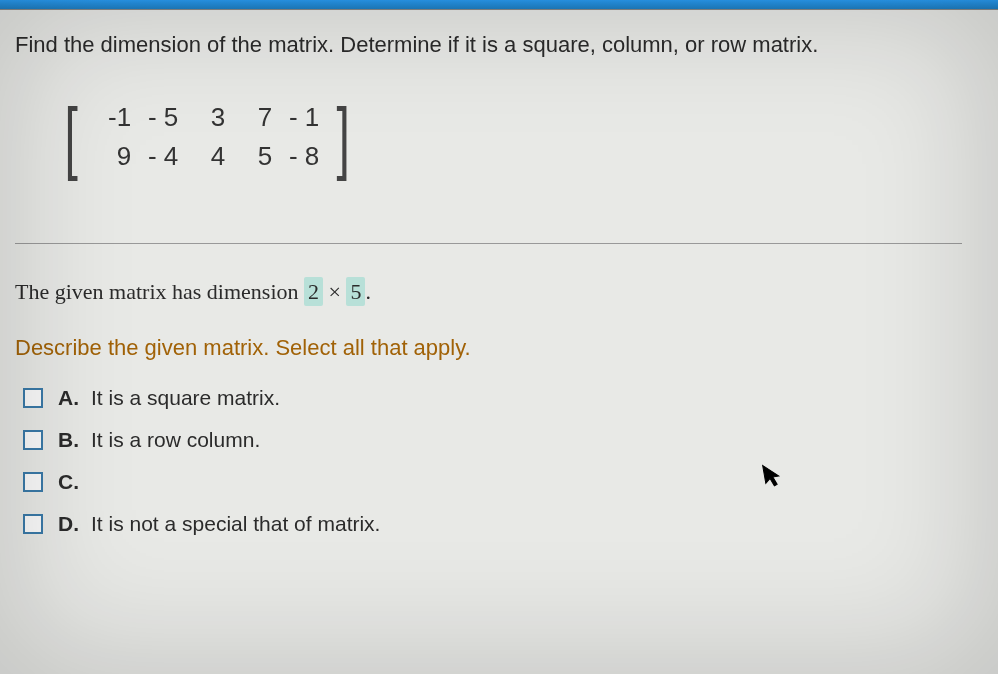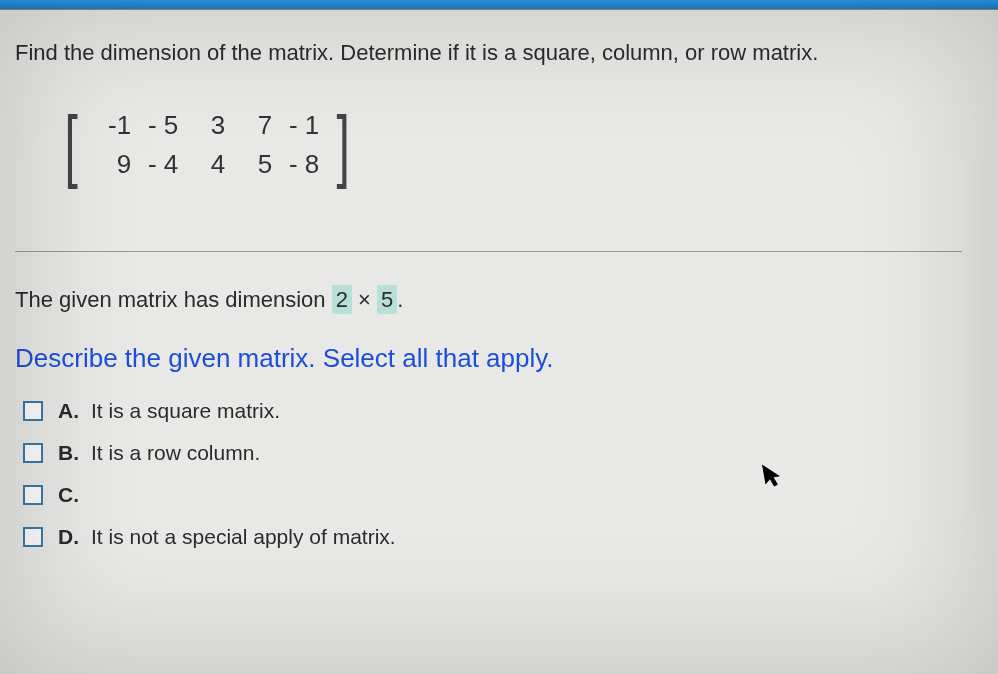--- a/index.html
+++ b/index.html
@@ -16,21 +16,20 @@
       overflow: hidden;
     }
     .top-bar {
       height: 10px;
       background: linear-gradient(to bottom, #2a9df4, #1e7fc4);
       border-bottom: 1px solid #888;
     }
     .content {
       padding: 20px 36px 20px 15px;
       color: #333;
-      margin-top: 8px;
     }
     .question-text {
       font-size: 22px;
       color: #2b2b2b;
       margin-bottom: 25px;
       line-height: 1.4;
     }
     .matrix-container {
       display: inline-flex;
       align-items: center;
@@ -62,29 +61,30 @@
     }
     .divider {
       border: none;
       border-top: 1px solid #999;
       margin: 20px 0 35px 0;
     }
     .answer-line {
       font-size: 22px;
       color: #2b2b2b;
       margin-bottom: 30px;
+      font-family: Liberation Serif, serif;
     }
     .highlight {
       background: #b8e0d8;
       padding: 2px 4px;
       border-radius: 2px;
     }
     .instruction {
-      font-size: 26px;
-      color: #1d4ed8;
+      font-size: 22px;
+      color: #a16207;
       margin-bottom: 25px;
     }
     .options {
       margin-left: 8px;
     }
     .option {
       display: flex;
       align-items: center;
       margin-bottom: 18px;
       font-size: 21px;
@@ -167,21 +167,21 @@
       <span class="option-letter">B.</span>
       <span>It is a row column.</span>
     </div>
     <div class="option">
       <div class="checkbox"></div>
       <span class="option-letter">C.</span>
     </div>
     <div class="option">
       <div class="checkbox"></div>
       <span class="option-letter">D.</span>
-      <span>It is not a special apply of matrix.</span>
+      <span>It is not a special that of matrix.</span>
     </div>
   </div>
 </div>
 
 <div class="cursor">
   <svg width="20" height="26" viewBox="0 0 20 26">
     <path d="M 2 2 L 2 20 L 7 16 L 10 24 L 13 23 L 10 15 L 16 15 Z" fill="#000" stroke="#000" stroke-width="1"></path>
   </svg>
 </div>
 

